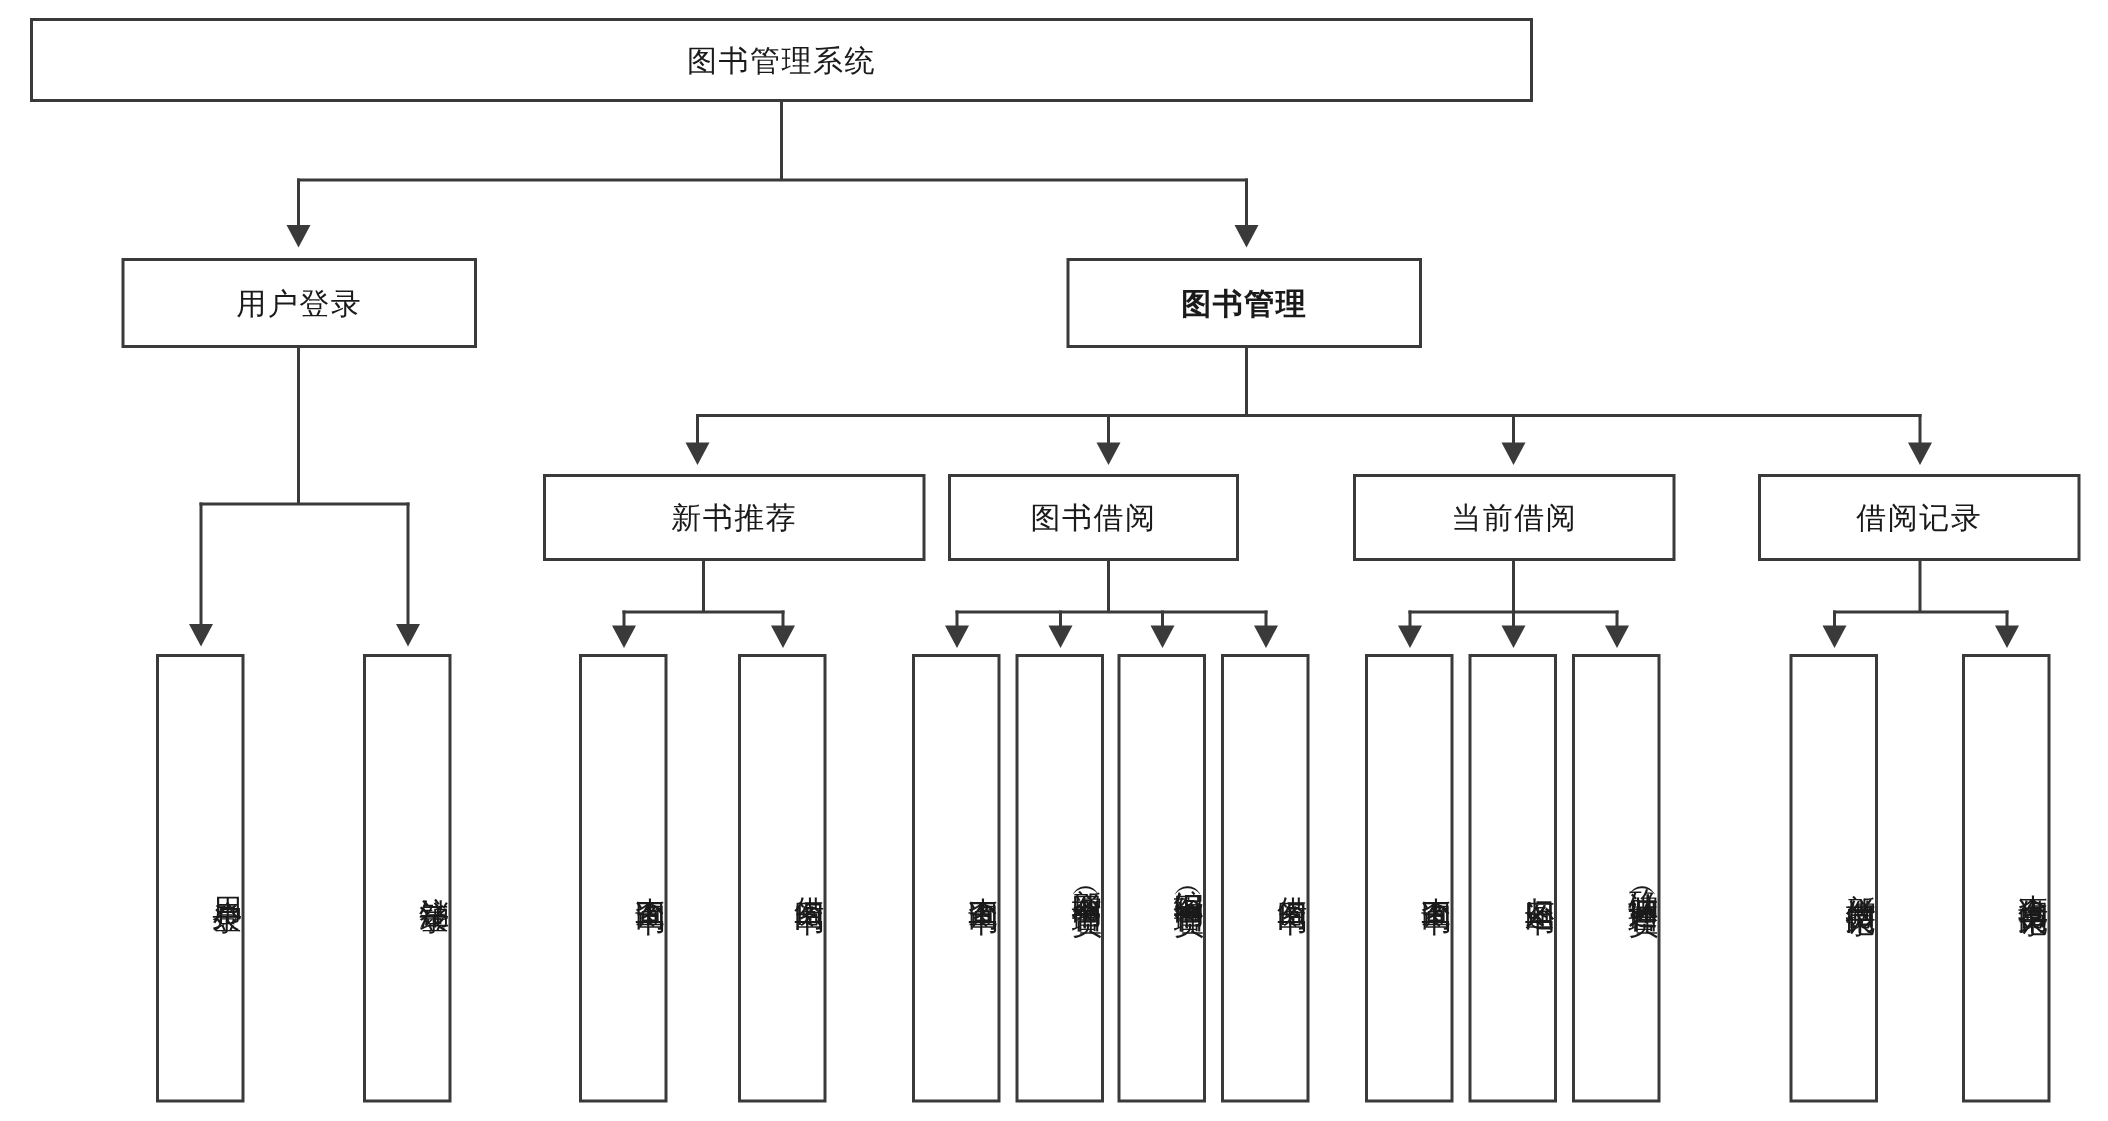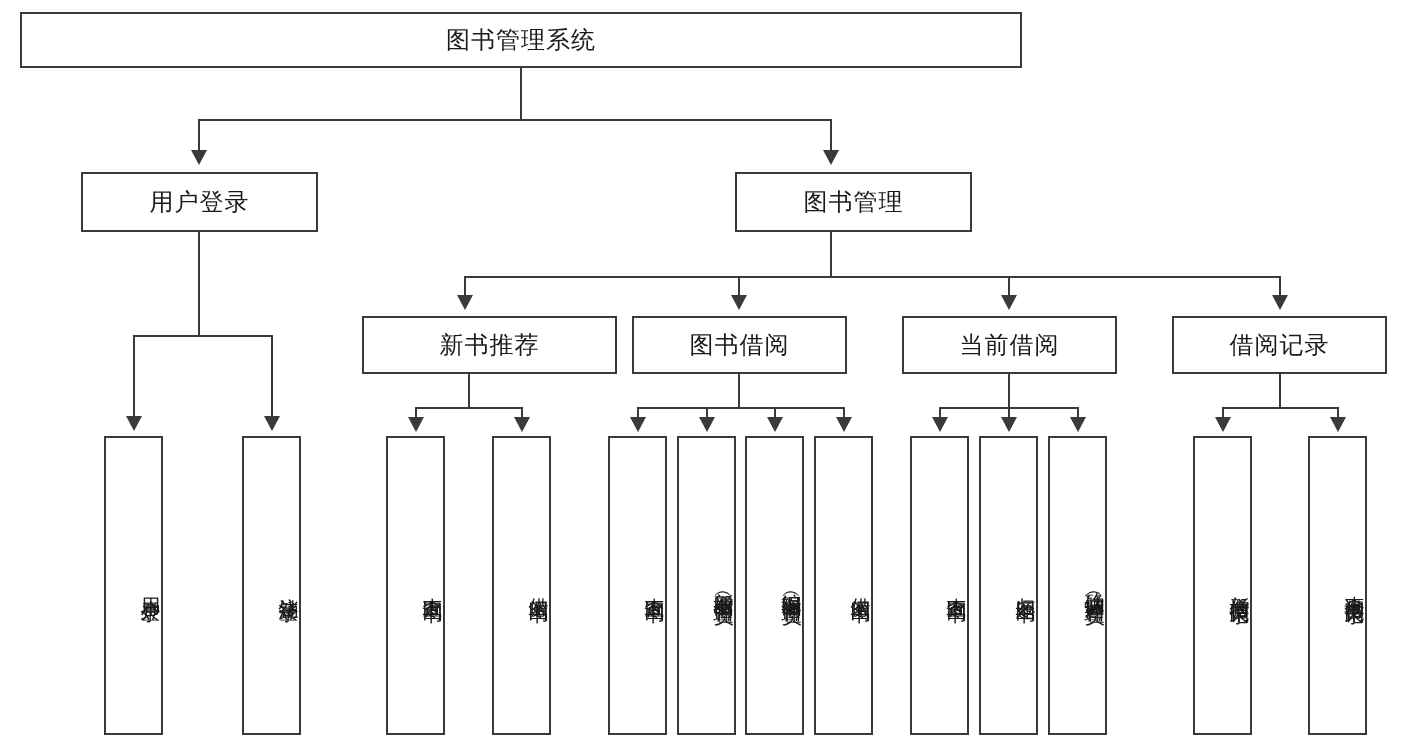--- a/index.html
+++ b/index.html
@@ -22,21 +22,21 @@
     position: absolute;
     box-sizing: border-box;
     background: #ffffff;
     border: 2px solid #3a3a3a;
     display: flex;
     align-items: center;
     justify-content: center;
     color: #1a1a1a;
   }
   .node.h {
-    font-size: 24px;
+    font-size: 20px;
     letter-spacing: 1px;
   }
   .node.v {
     writing-mode: vertical-rl;
     text-orientation: upright;
     font-size: 20px;
     letter-spacing: 2px;
     line-height: 1;
     padding: 14px 0;
     align-items: flex-start;
@@ -92,21 +92,21 @@
   <div class="ln vln" style="left:198px; top:119px; height:33px;"></div>
   <div class="arrow" style="left:191px; top:150px;"></div>
 
   <div class="ln vln" style="left:830px; top:119px; height:33px;"></div>
   <div class="arrow" style="left:823px; top:150px;"></div>
 
   <div class="node h" style="left:81px; top:172px; width:237px; height:60px;">
     <span>用户登录</span>
   </div>
 
-  <div class="node h" style="left:735px; top:172px; width:237px; height:60px;">
+  <div class="node h" style="left:711px; top:172px; width:237px; height:60px;font-weight:bold;">
     <span>图书管理</span>
   </div>
 
   <div class="ln vln" style="left:198px; top:232px; height:104px;"></div>
   <div class="ln hln" style="left:133px; top:335px; width:140px;"></div>
   <div class="ln vln" style="left:133px; top:335px; height:83px;"></div>
   <div class="arrow" style="left:126px; top:416px;"></div>
   <div class="ln vln" style="left:271px; top:335px; height:83px;"></div>
   <div class="arrow" style="left:264px; top:416px;"></div>
 
@@ -121,21 +121,21 @@
 
   <div class="ln vln" style="left:1008px; top:276px; height:21px;"></div>
   <div class="arrow" style="left:1001px; top:295px;"></div>
 
   <div class="ln vln" style="left:1279px; top:276px; height:21px;"></div>
   <div class="arrow" style="left:1272px; top:295px;"></div>
 
   <div class="node h" style="left:362px; top:316px; width:255px; height:58px;">
     <span>新书推荐</span>
   </div>
-  <div class="node h" style="left:632px; top:316px; width:215px; height:58px;">
+  <div class="node h" style="left:632px; top:316px; width:194px; height:58px;">
     <span>图书借阅</span>
   </div>
   <div class="node h" style="left:1172px; top:316px; width:215px; height:58px;">
     <span>借阅记录</span>
   </div>
   <div class="node h" style="left:902px; top:316px; width:215px; height:58px;">
     <span>当前借阅</span>
   </div>
 
   <div class="ln vln" style="left:468px; top:374px; height:34px;"></div>

